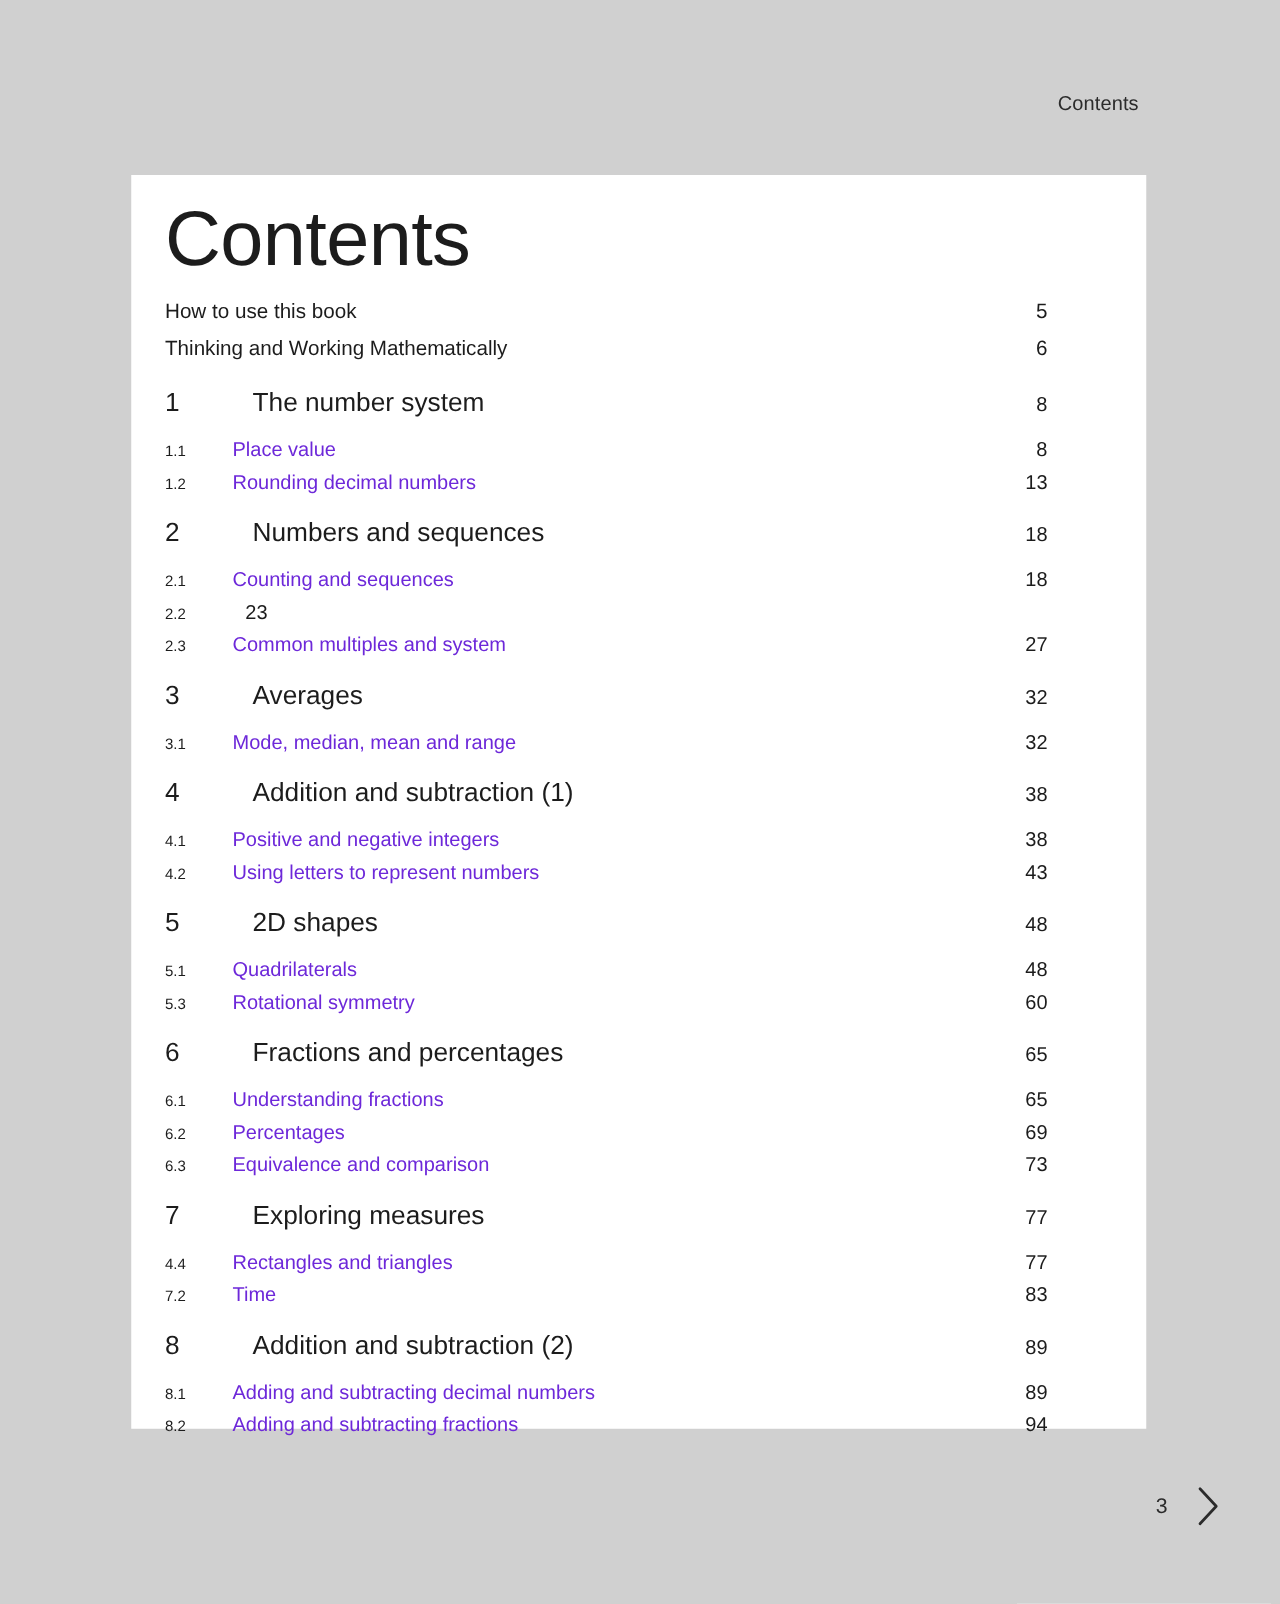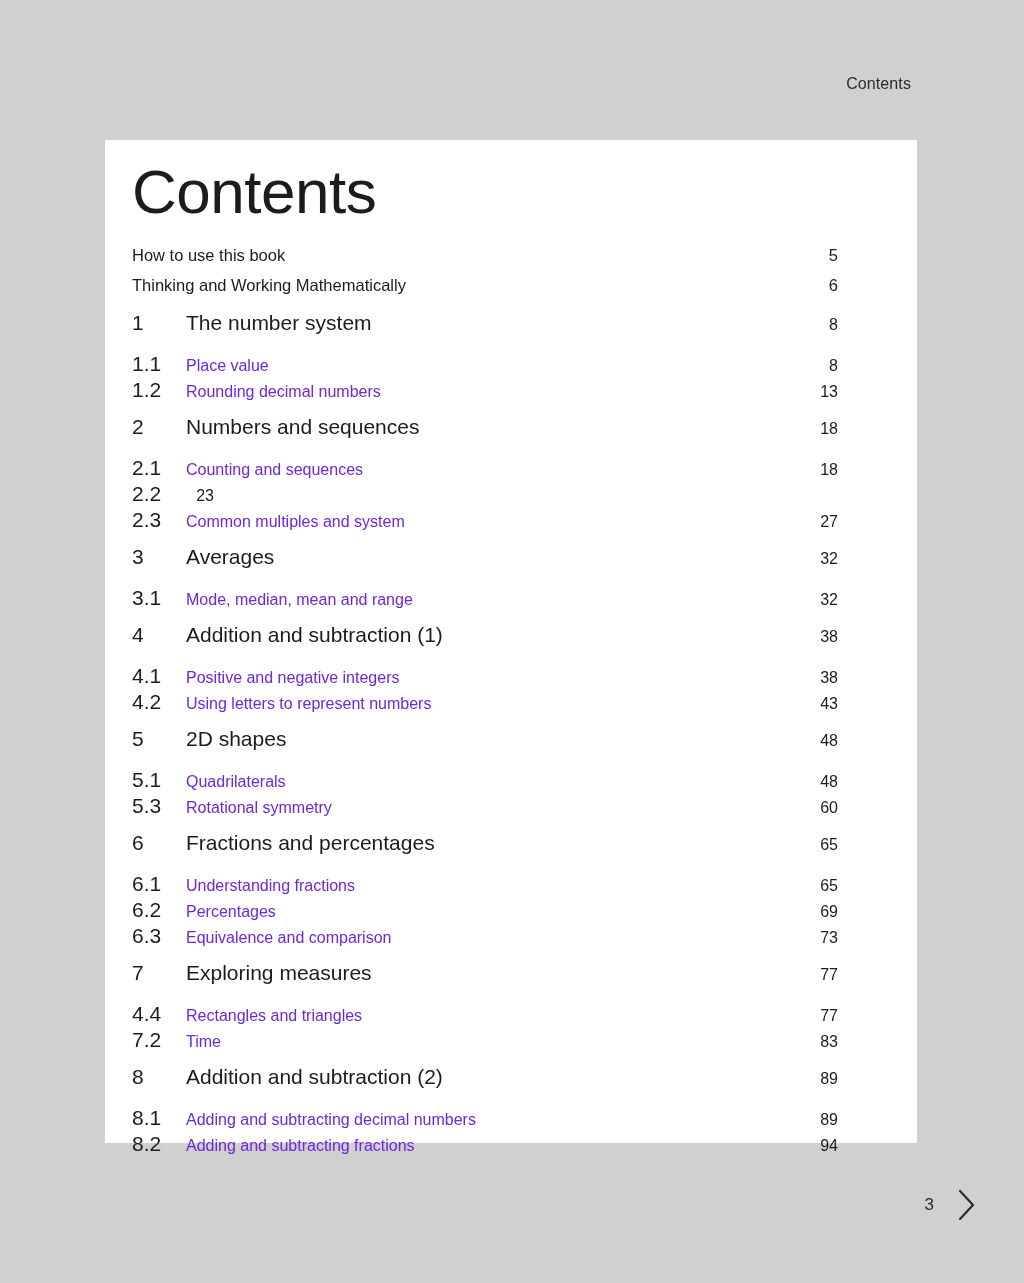--- a/index.html
+++ b/index.html
@@ -69,21 +69,20 @@
 
   .toc-row {
     display: flex;
     align-items: baseline;
     width: 100%;
   }
 
   
   .row-front {
     height: 30px;
-    align-items: center;
   }
   .row-front .toc-label {
     flex: 1 1 auto;
     font-size: 16.5px;
     font-weight: 400;
     color: #1c1c1c;
     white-space: nowrap;
   }
   .row-front .toc-page {
     flex: 0 0 auto;
@@ -104,37 +103,38 @@
     font-size: 21px;
     font-weight: 300;
     color: #1c1c1c;
   }
   .row-chapter .toc-label {
     flex: 1 1 auto;
     font-size: 21px;
     font-weight: 300;
     color: #1c1c1c;
     white-space: nowrap;
+    margin-left: 16px;
   }
   .row-chapter .toc-page {
     flex: 0 0 auto;
     font-size: 16px;
     font-weight: 400;
     color: #1c1c1c;
     text-align: right;
     min-width: 28px;
   }
 
   
   .row-section {
     height: 26px;
   }
   .row-section .toc-num {
     flex: 0 0 54px;
-    font-size: 21px;
+    font-size: 12px;
     font-weight: 400;
     color: #1c1c1c;
   }
   .row-section .toc-label {
     flex: 1 1 auto;
     font-size: 16px;
     font-weight: 400;
     color: #6d28d9;
     white-space: nowrap;
   }

